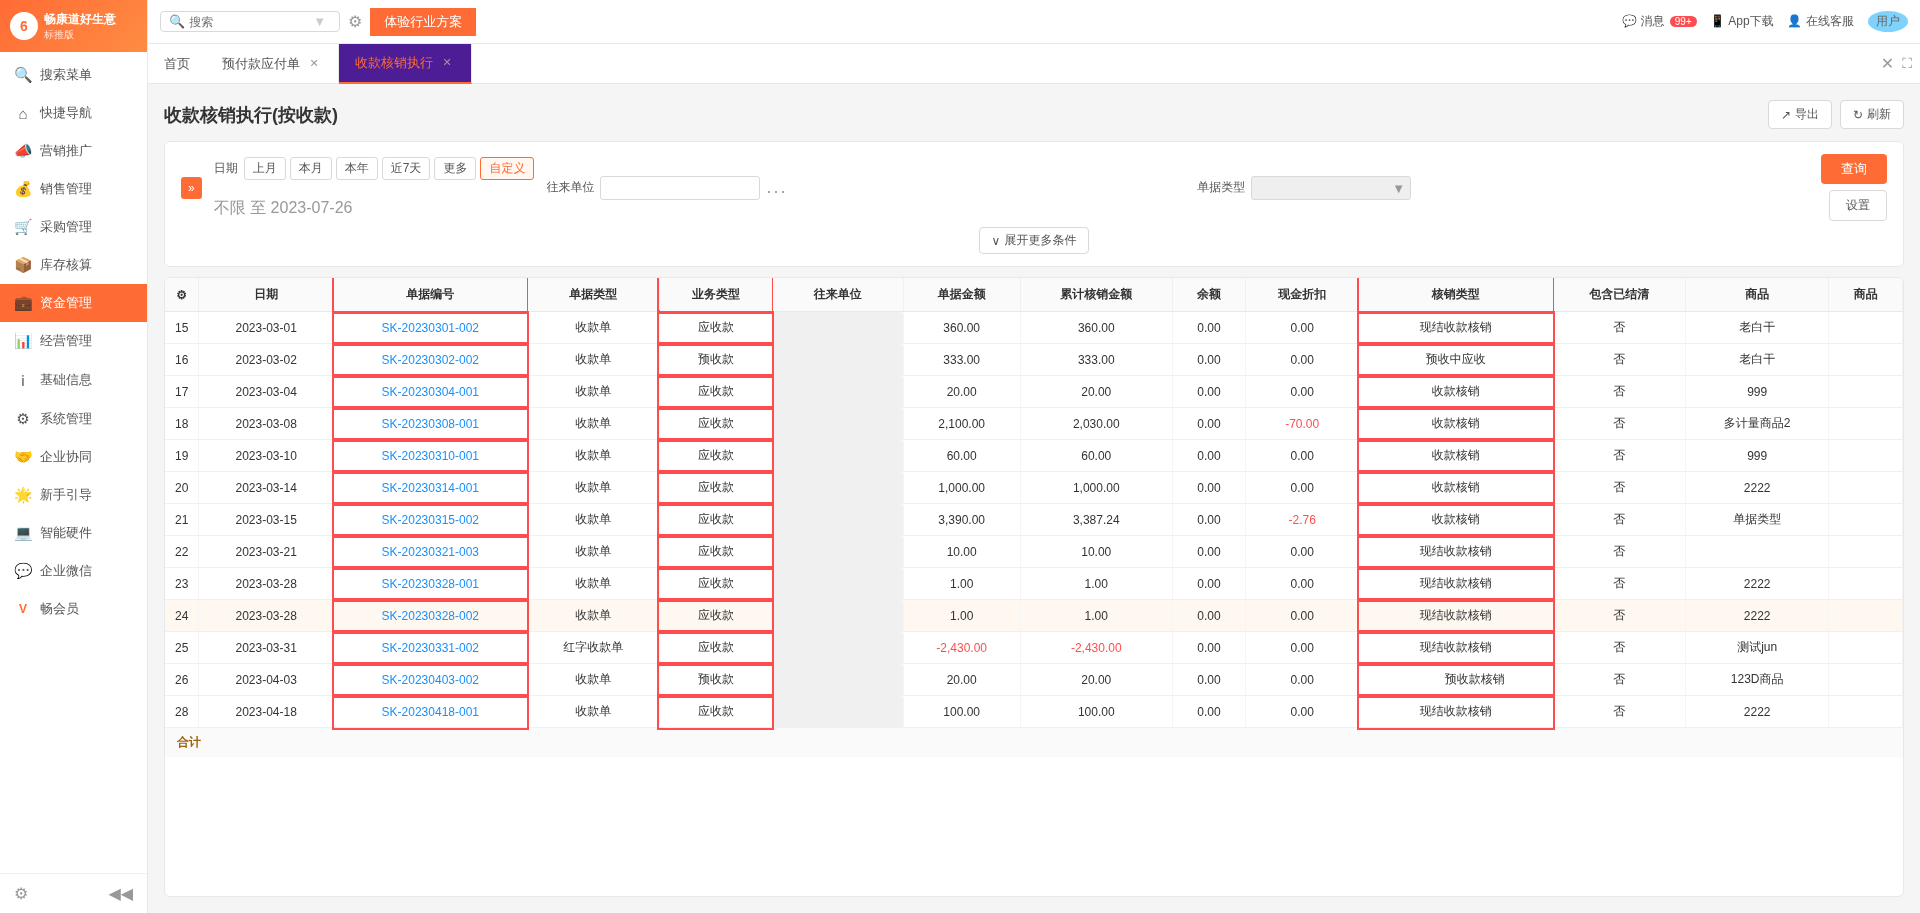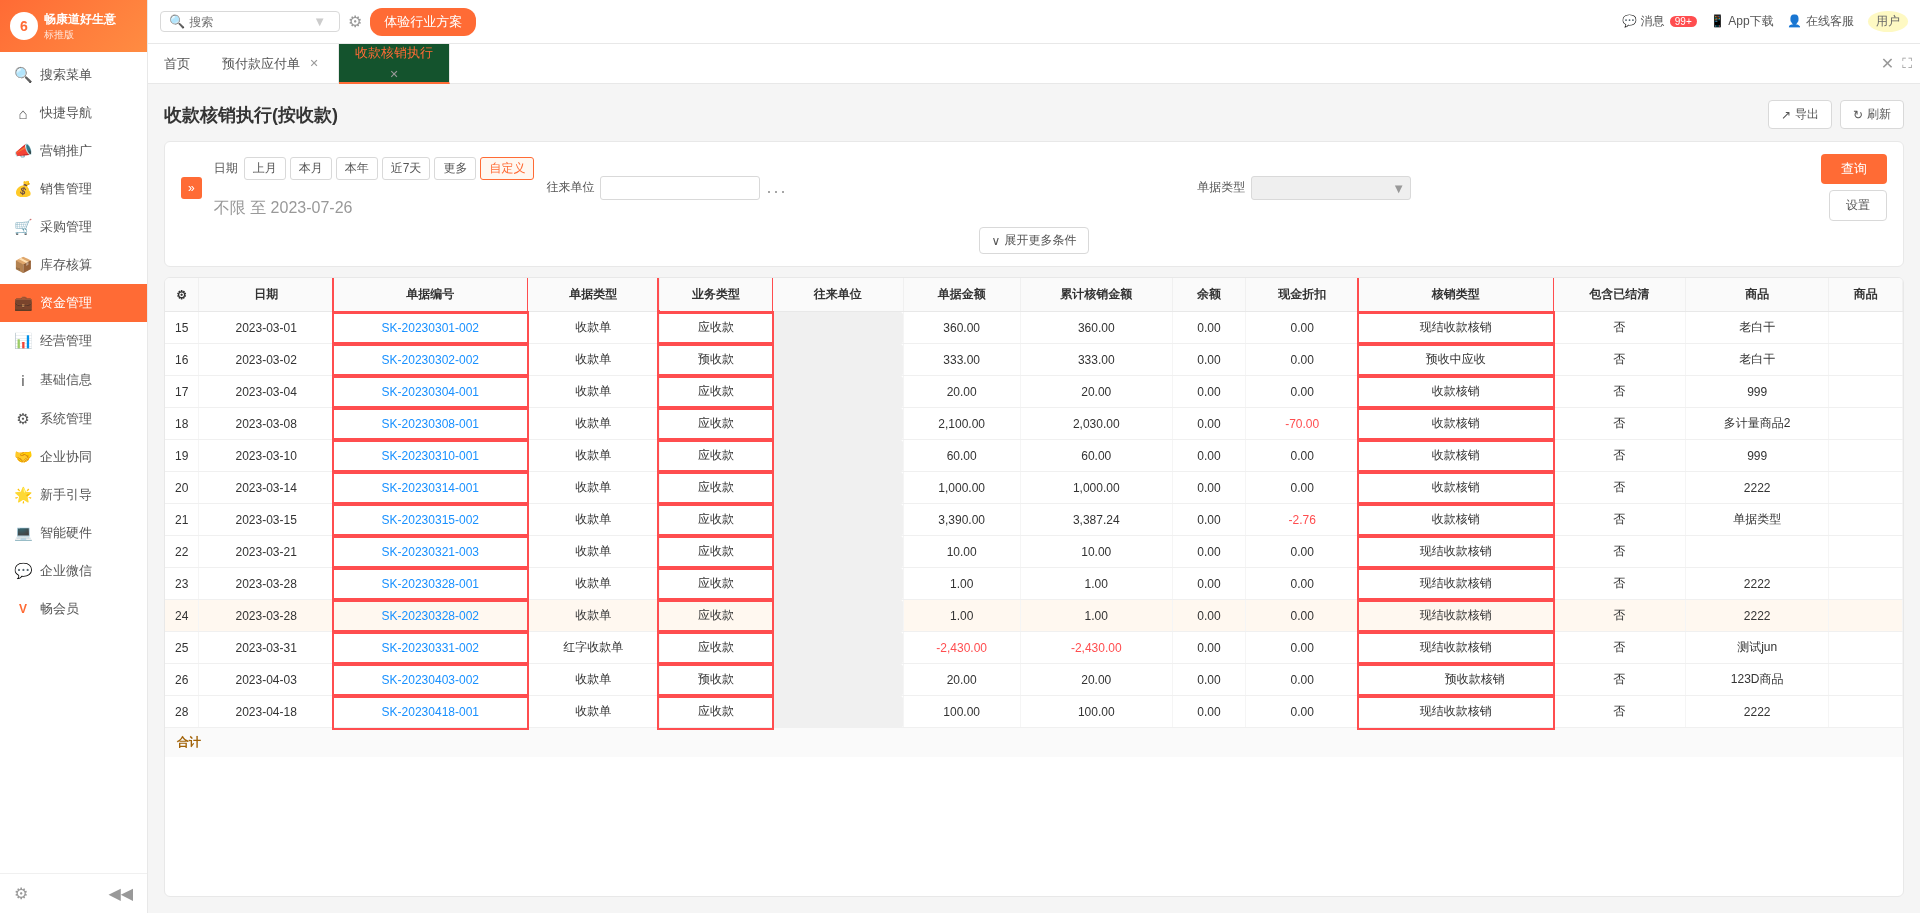--- a/index.html
+++ b/index.html
@@ -15,28 +15,28 @@
     .sidebar-item .icon { width: 18px; text-align: center; font-size: 15px; }
     .sidebar-footer { padding: 10px 14px; display: flex; align-items: center; justify-content: space-between; border-top: 1px solid #f0f0f0; }
 
     
     .main { flex: 1; display: flex; flex-direction: column; overflow: hidden; }
 
     
     .topbar { height: 44px; background: #fff; border-bottom: 1px solid #e8e8e8; display: flex; align-items: center; padding: 0 12px; gap: 8px; }
     .topbar-input-wrap { display: flex; align-items: center; border: 1px solid #d9d9d9; border-radius: 4px; padding: 2px 8px; gap: 4px; width: 180px; }
     .topbar-input { border: none; outline: none; font-size: 12px; color: #ccc; width: 120px; }
-    .topbar-btn-orange { background: #ff6b35; color: white; border: none; border-radius: 12px; padding: 5px 14px; cursor: pointer; font-size: 13px; }
+    .topbar-btn-orange { background: #ff6b35; color: white; border: none; border-radius: 0; padding: 5px 14px; cursor: pointer; font-size: 13px; }
     .topbar-right { margin-left: auto; display: flex; align-items: center; gap: 14px; color: #555; font-size: 12px; }
     .topbar-badge { background: #ff4d4f; color: white; border-radius: 10px; padding: 0 5px; font-size: 10px; margin-left: 2px; }
 
     
     .tabbar { height: 40px; background: #fff; border-bottom: 1px solid #e8e8e8; display: flex; align-items: center; padding: 0 0 0 0; position: relative; }
     .tab { display: flex; align-items: center; padding: 0 16px; height: 40px; cursor: pointer; font-size: 13px; color: #555; border-right: 1px solid #e8e8e8; gap: 6px; justify-content: flex-end; }
-    .tab.active { background: #14532d; color: #ff6b35; border-bottom: 2px solid #ff6b35; flex-direction: column; }
+    .tab.active { background: #4c1d95; color: #ff6b35; border-bottom: 2px solid #ff6b35; }
     .tab-close { width: 16px; height: 16px; display: flex; align-items: center; justify-content: center; border-radius: 50%; font-size: 11px; color: #999; }
     .tab-home { padding: 0 16px; height: 40px; display: flex; align-items: center; color: #555; font-size: 13px; cursor: pointer; }
     .tabbar-actions { margin-left: auto; display: flex; align-items: center; padding-right: 8px; gap: 8px; }
 
     
     .content { flex: 1; overflow: hidden; display: flex; flex-direction: column; padding: 16px; background: #f5f5f5; }
     .page-header { display: flex; align-items: center; margin-bottom: 12px; }
     .page-title { font-size: 18px; font-weight: bold; color: #333; }
     .page-actions { margin-left: auto; display: flex; gap: 8px; }
     .btn-export { background: #fff; border: 1px solid #d9d9d9; border-radius: 4px; padding: 5px 12px; cursor: pointer; font-size: 12px; color: #555; display: flex; align-items: center; gap: 4px; }
@@ -164,21 +164,21 @@
       <span style="cursor:pointer;">
         💬 <span>消息</span>
         <span class="topbar-badge">99+</span>
       </span>
       <span style="cursor:pointer;">
         📱 <span>App下载</span>
       </span>
       <span style="cursor:pointer;">
         👤 <span>在线客服</span>
       </span>
-      <span style="cursor:pointer;background:#fef9c3;border-radius:50%;padding:2px 8px;font-size:12px;color:#666;">用户</span>
+      <span style="cursor:pointer;background:#7dd3fc;border-radius:50%;padding:2px 8px;font-size:12px;color:#666;">用户</span>
     </div>
   </div>
 
   <div class="tabbar">
     <div class="tab-home">首页</div>
     <div class="tab">
       <span>预付款应付单</span>
       <span class="tab-close">✕</span>
     </div>
     <div class="tab active">

